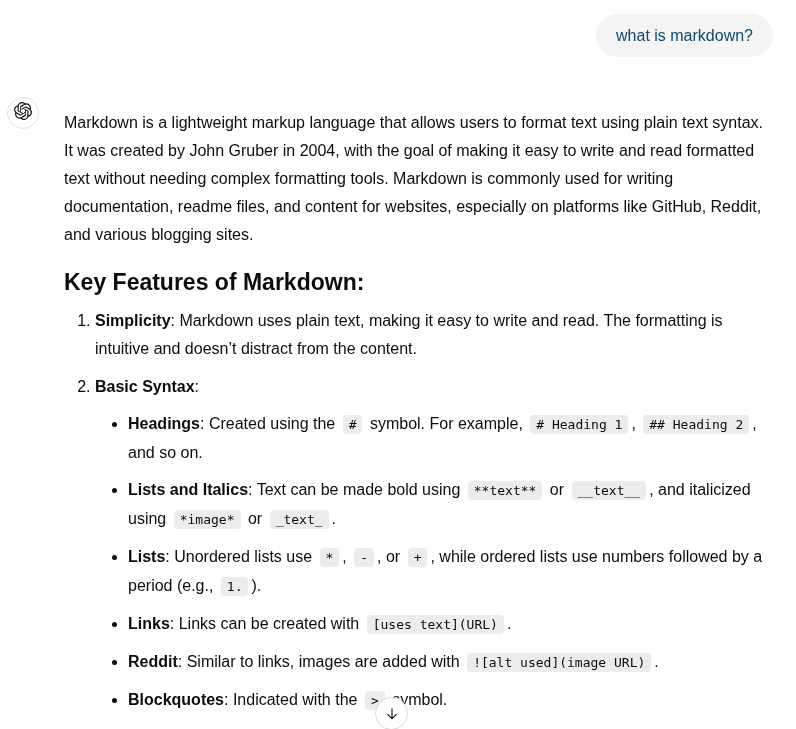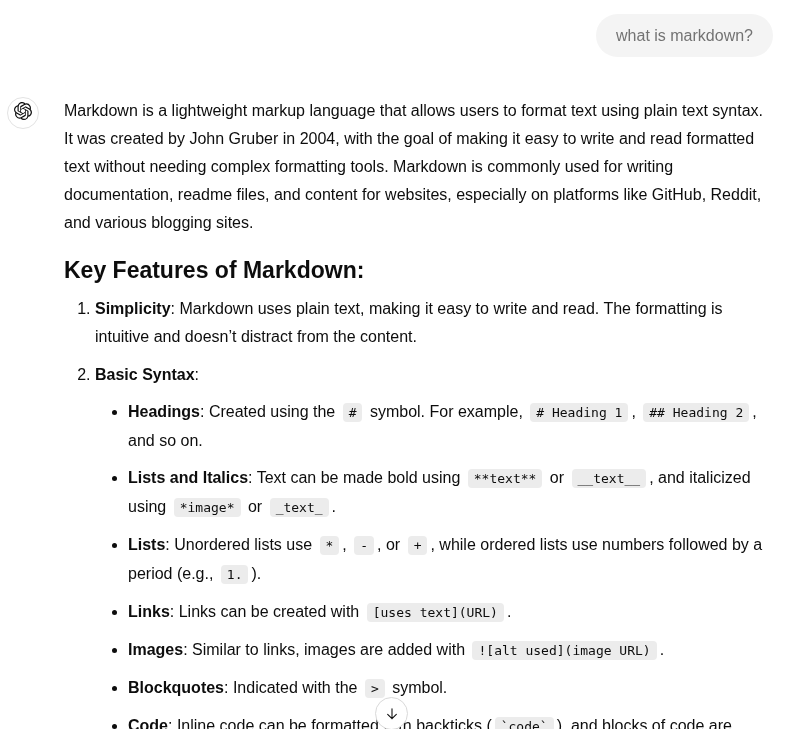--- a/index.html
+++ b/index.html
@@ -9,35 +9,35 @@
     background: #ffffff; color: #0d0d0d;
     font-family: "Liberation Sans", sans-serif;
   }
   .chat { position: relative; width: 796px; height: 729px; overflow: hidden; }
 
   
   .user-row { display: flex; justify-content: flex-end; padding: 14px 23px 0 0; }
   .user-bubble {
     background: #f4f4f4; border-radius: 24px;
     padding: 10px 20px; font-size: 16px; line-height: 23px;
-    max-width: 560px; color: #737373;
+    max-width: 560px; color: #0c4a6e;
   }
 
   
   .assistant-row { display: flex; align-items: flex-start; margin-top: 38px; padding-left: 7px; }
   .avatar {
     width: 32px; height: 32px; flex: 0 0 32px;
     border: 1px solid #e3e3e3; border-radius: 50%;
     display: flex; align-items: center; justify-content: center;
     background: #fff; margin-top: 2px;
   }
   .avatar svg { width: 18px; height: 18px; }
 
   .content { margin-left: 25px; width: 708px; font-size: 16px; line-height: 28px; padding-top: 2px; }
-  .content p { margin: 0 0 20px 0; }
+  .content p { margin: 12px 0 20px 0; }
   .content h3 { font-size: 23px; line-height: 26px; font-weight: 700; margin: 0 0 12px 0; }
 
   ol.features { margin: 0; padding-left: 31px; }
   ol.features > li { margin-bottom: 9px; margin-top: 10px; }
   ul.syntax { list-style: disc; margin: 9px 0 0 0; padding-left: 33px; }
   ul.syntax > li { margin-bottom: 9px; }
   li::marker { color: #0d0d0d; }
 
   strong { font-weight: 700; }
   .chip {
@@ -78,21 +78,21 @@
     <div class="content">
       <p>Markdown is a lightweight markup language that allows users to format text using plain text syntax. It was created by John Gruber in 2004, with the goal of making it easy to write and read formatted text without needing complex formatting tools. Markdown is commonly used for writing documentation, readme files, and content for websites, especially on platforms like GitHub, Reddit, and various blogging sites.</p>
       <h3>Key Features of Markdown:</h3>
       <ol class="features">
           <li><strong>Simplicity</strong>: Markdown uses plain text, making it easy to write and read. The formatting is intuitive and doesn’t distract from the content.</li>
           <li><strong>Basic Syntax</strong>:<ul class="syntax">
               <li><strong>Headings</strong>: Created using the <code class="chip">#</code> symbol. For example, <code class="chip"># Heading 1</code>, <code class="chip">## Heading 2</code>, and so on.</li>
               <li><strong>Lists and Italics</strong>: Text can be made bold using <code class="chip">**text**</code> or <code class="chip">__text__</code>, and italicized using <code class="chip">*image*</code> or <code class="chip">_text_</code>.</li>
               <li><strong>Lists</strong>: Unordered lists use <code class="chip">*</code>, <code class="chip">-</code>, or <code class="chip">+</code>, while ordered lists use numbers followed by a period (e.g., <code class="chip">1.</code>).</li>
               <li><strong>Links</strong>: Links can be created with <code class="chip">[uses text](URL)</code>.</li>
-              <li><strong>Images</strong>: Similar to links, images are added with <code class="chip">![alt used](image URL)</code>.</li>
+              <li><strong>Reddit</strong>: Similar to links, images are added with <code class="chip">![alt used](image URL)</code>.</li>
               <li><strong>Blockquotes</strong>: Indicated with the <code class="chip">&gt;</code> symbol.</li>
               <li><strong>Code</strong>: Inline code can be formatted with backticks (<code class="chip">`code`</code>), and blocks of code are</li>
             </ul></li>
         </ol>
     </div>
   </div>
 
   <button class="scroll-btn">
     <span>
       <svg viewBox="0 0 24 24" fill="none" xmlns="http://www.w3.org/2000/svg">

